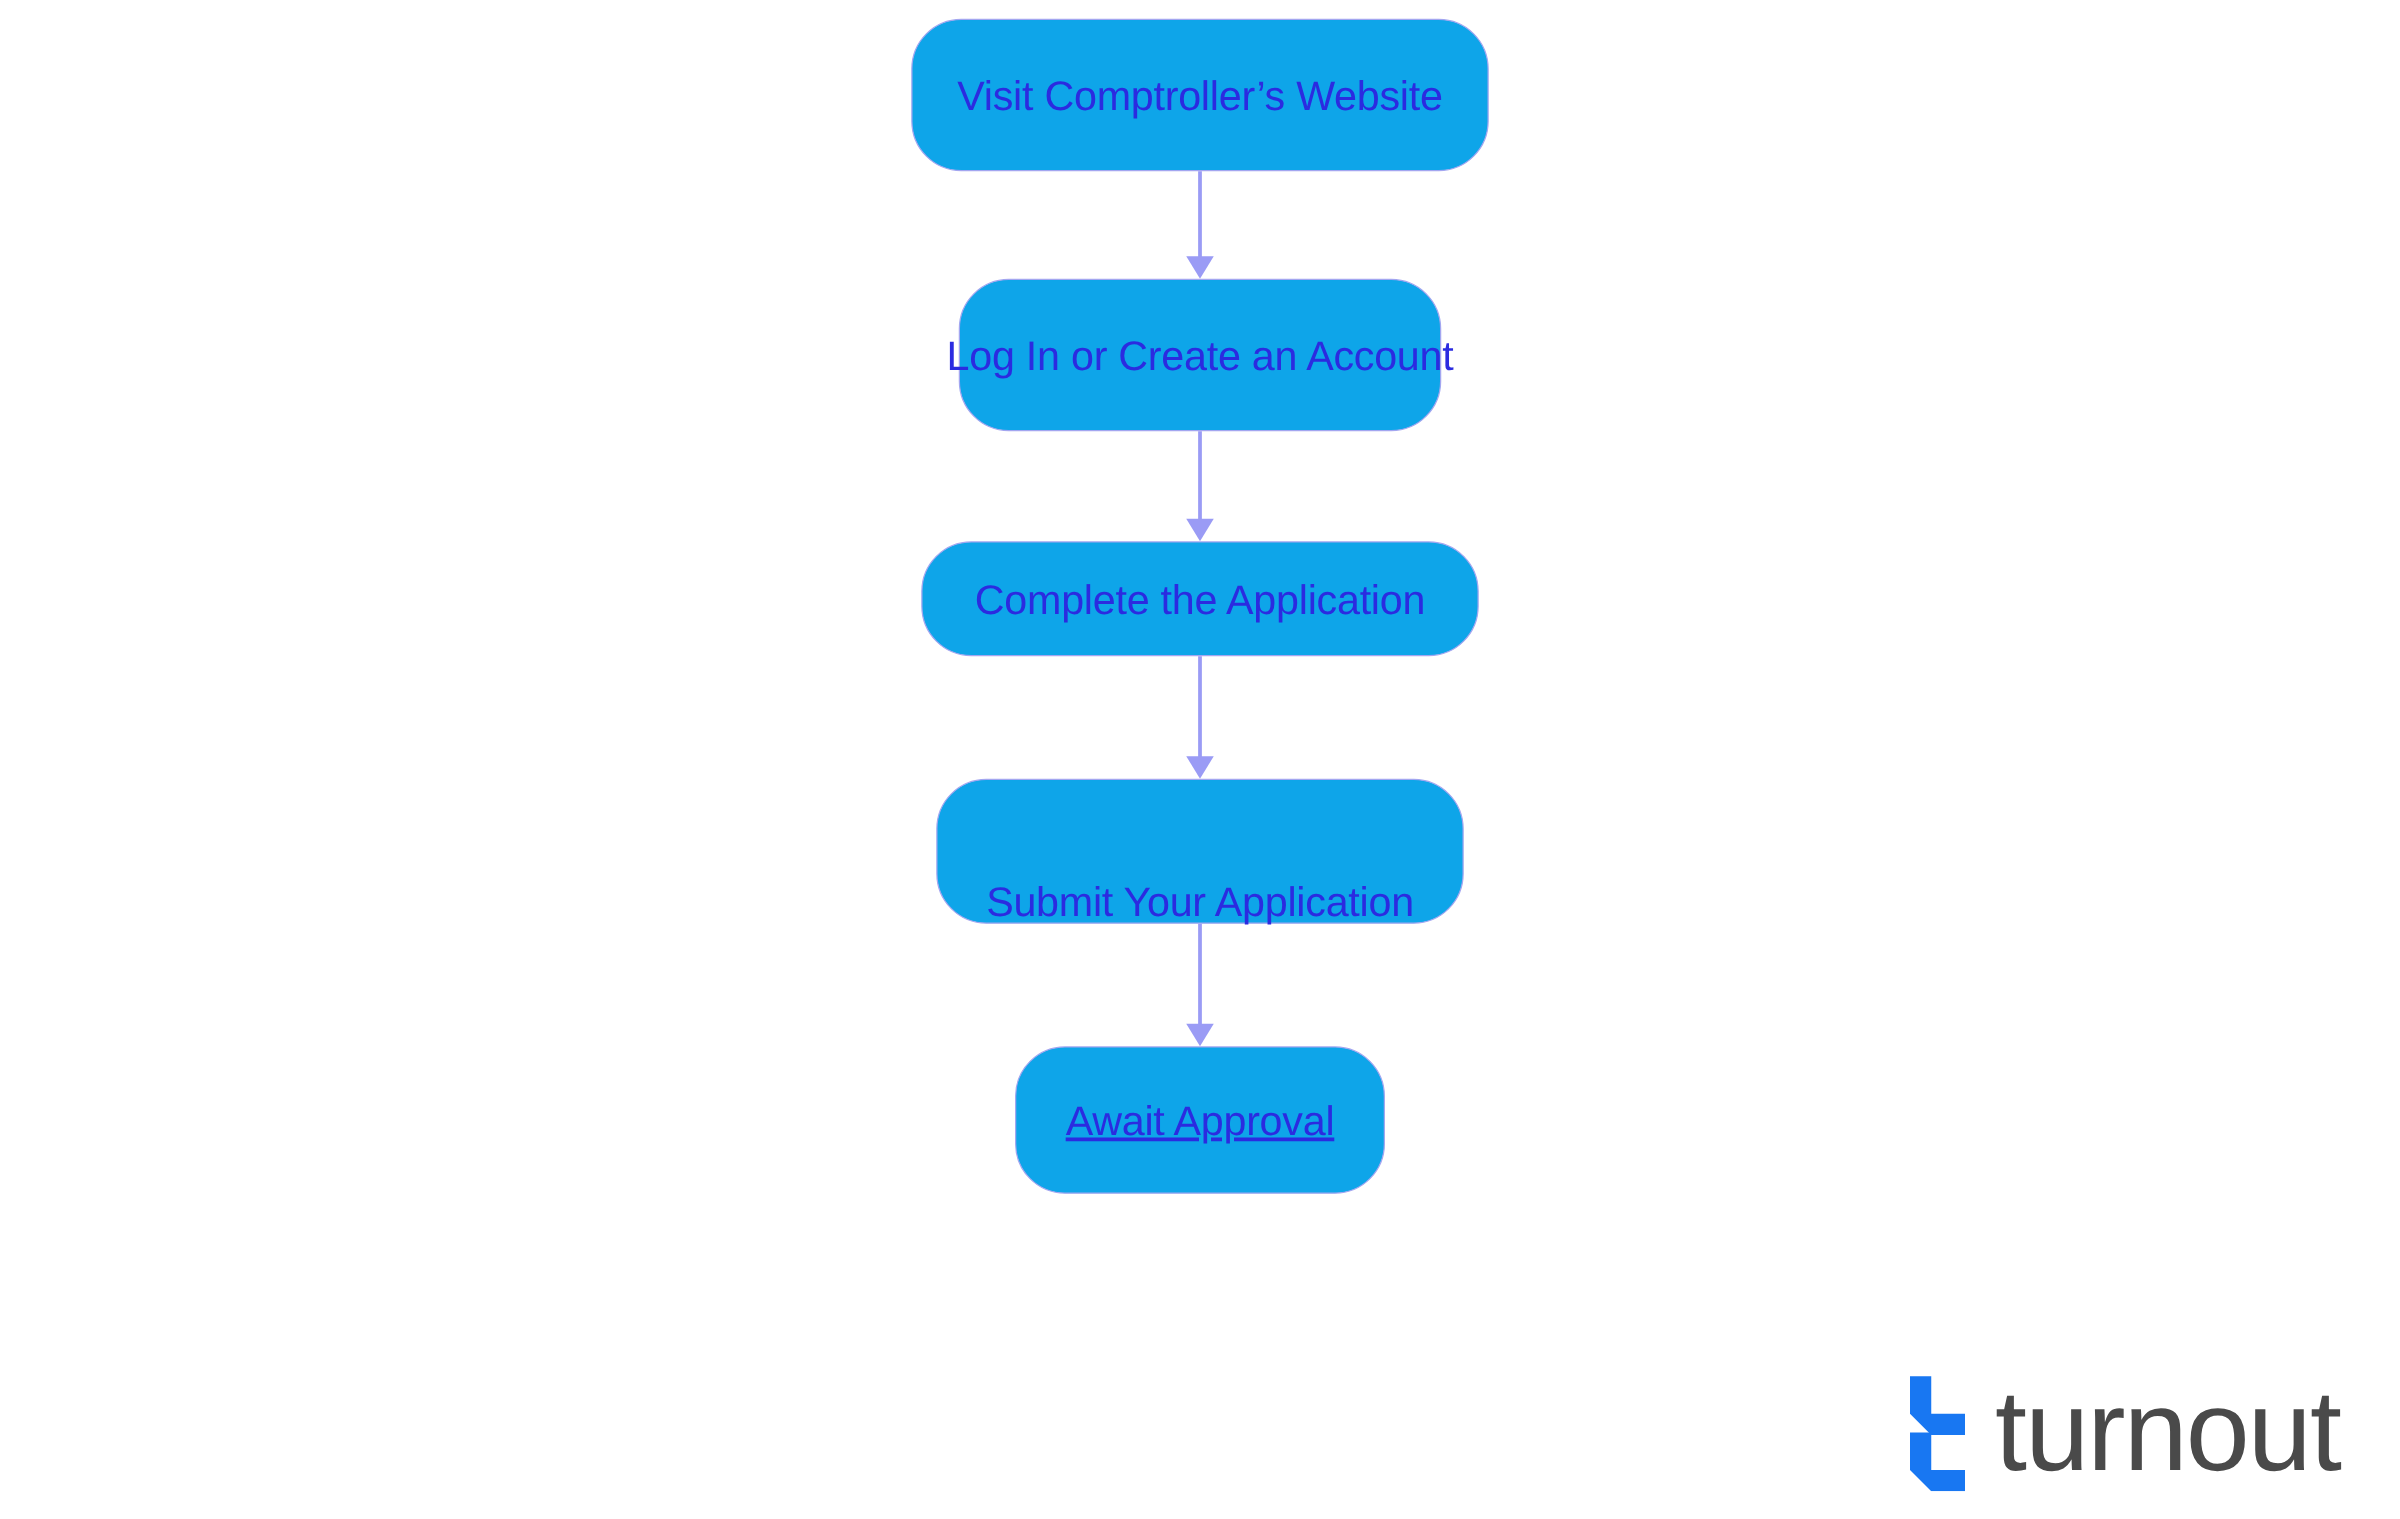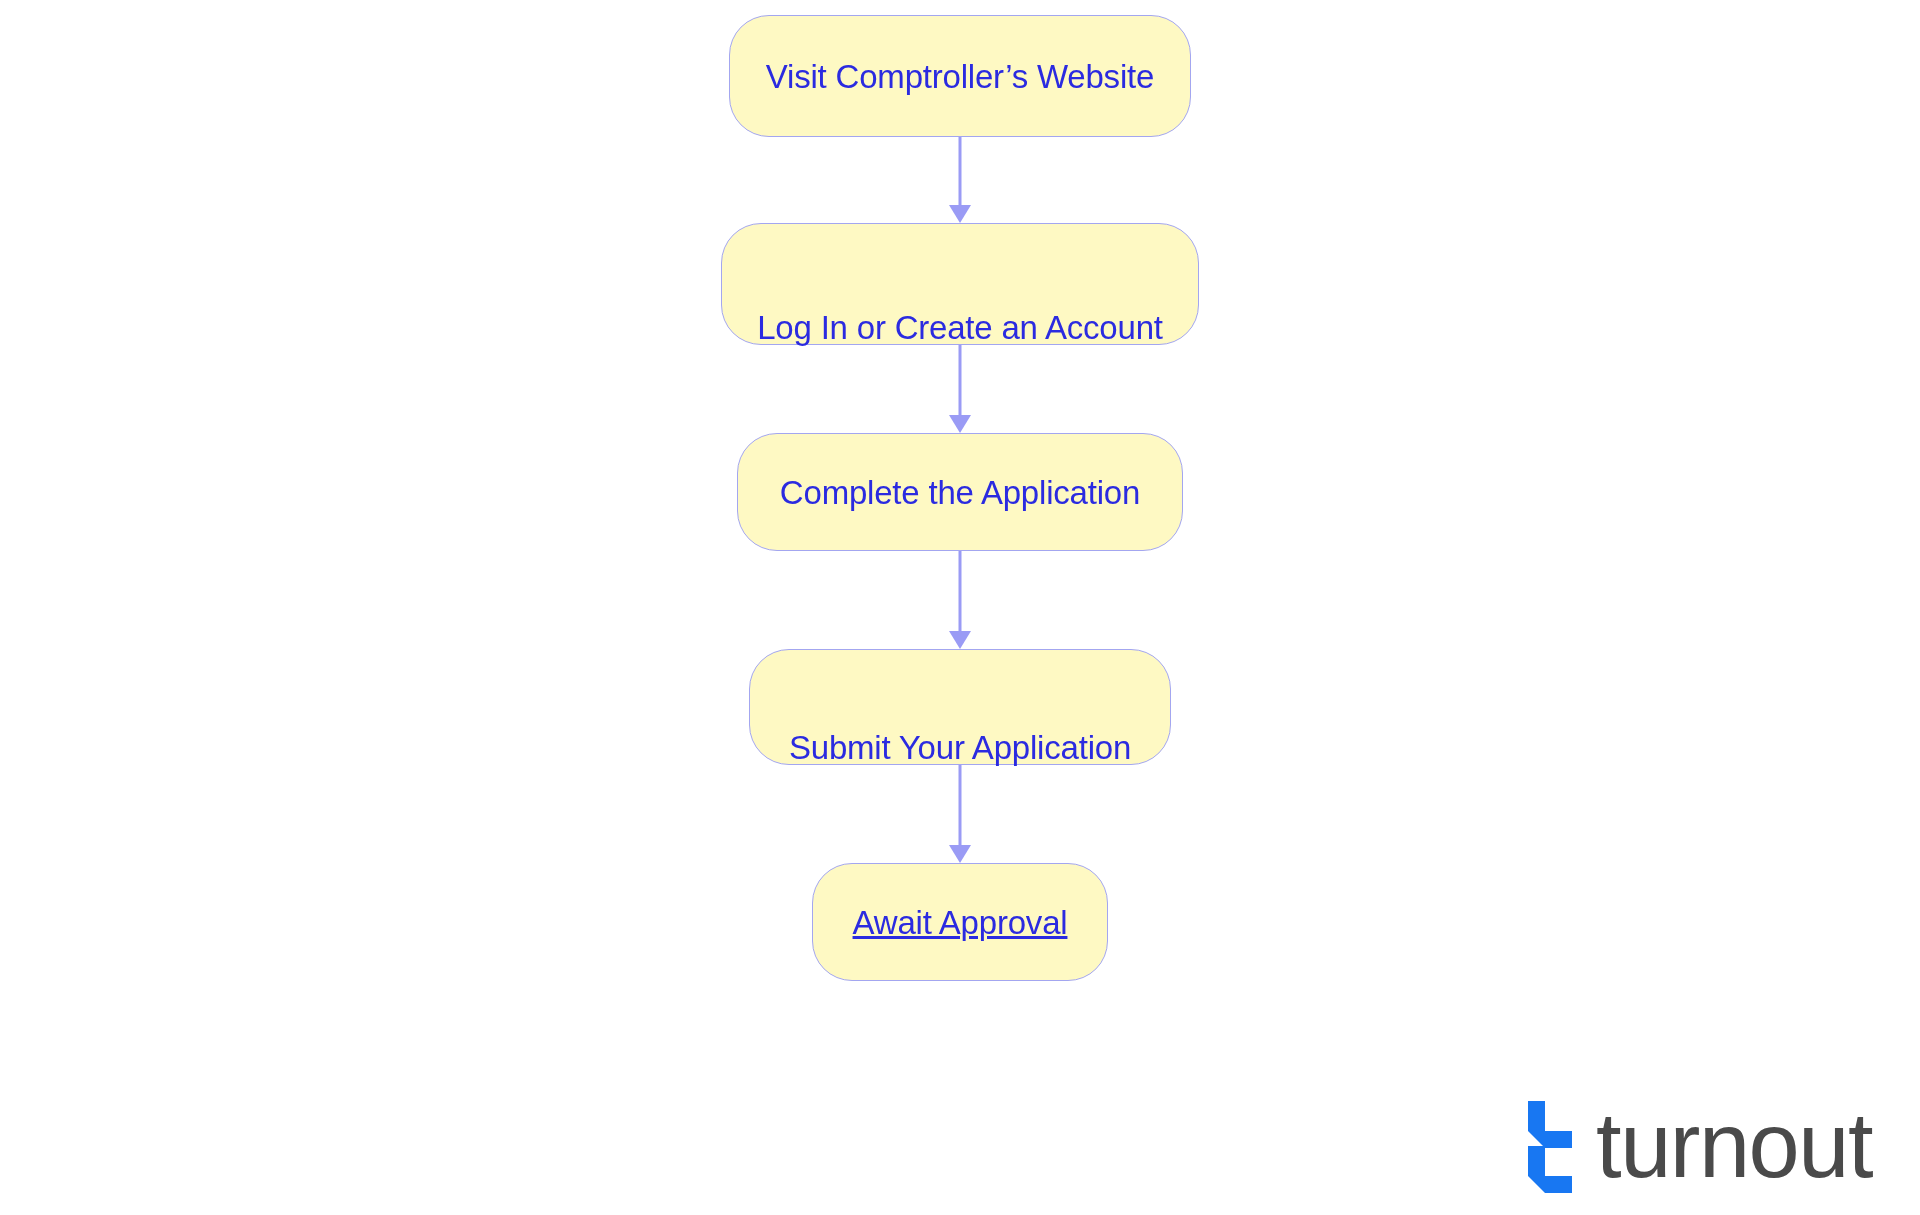--- a/index.html
+++ b/index.html
@@ -30,42 +30,42 @@
     left: 0;
     top: 0;
     width: 1920px;
     display: flex;
     flex-direction: column;
     align-items: center;
   }
 
   .node {
     box-sizing: border-box;
-    background: #fef9c3;
+    background: #0ea5e9;
     border: 1.5px solid #a3a6f0;
     border-radius: 40px;
     display: flex;
     align-items: center;
     justify-content: center;
     color: #2b2be0;
     font-family: "Liberation Sans", sans-serif;
     font-weight: 400;
     letter-spacing: -0.2px;
     white-space: nowrap;
     line-height: 1;
   }
 
   .node-label {
     display: block;
   }
 
   
   .node-0 { width: 462px; height: 122px; font-size: 33px; }
-  .node-1 { width: 478px; height: 122px; font-size: 33px; align-items: flex-end; }
-  .node-2 { width: 446px; height: 118px; font-size: 33px; }
+  .node-1 { width: 386px; height: 122px; font-size: 33px; }
+  .node-2 { width: 446px; height: 92px; font-size: 33px; }
   .node-3 { width: 422px; height: 116px; font-size: 33px; align-items: flex-end; }
   .node-4 { width: 296px; height: 118px; font-size: 33px; text-decoration: underline; }
 
   
   .connector {
     position: relative;
     width: 24px;
     display: flex;
     justify-content: center;
   }

